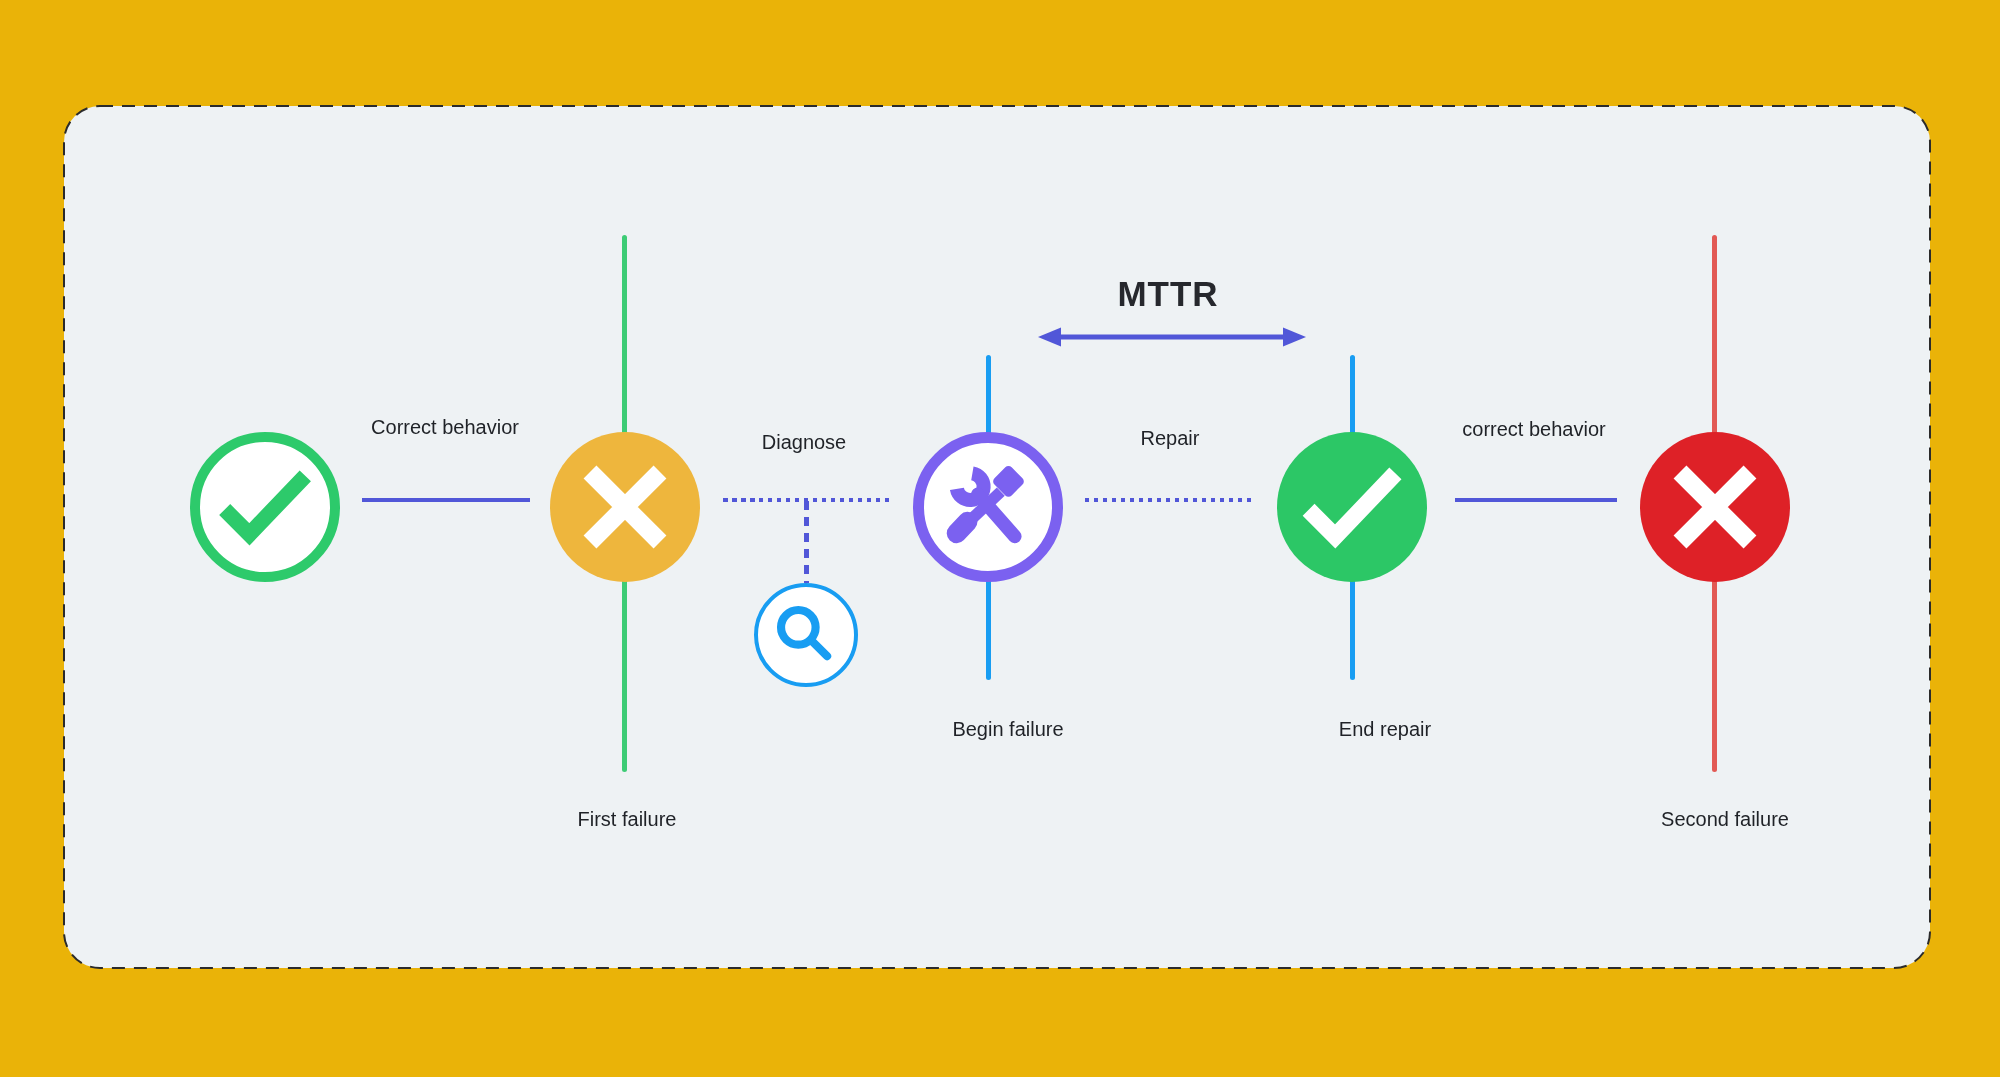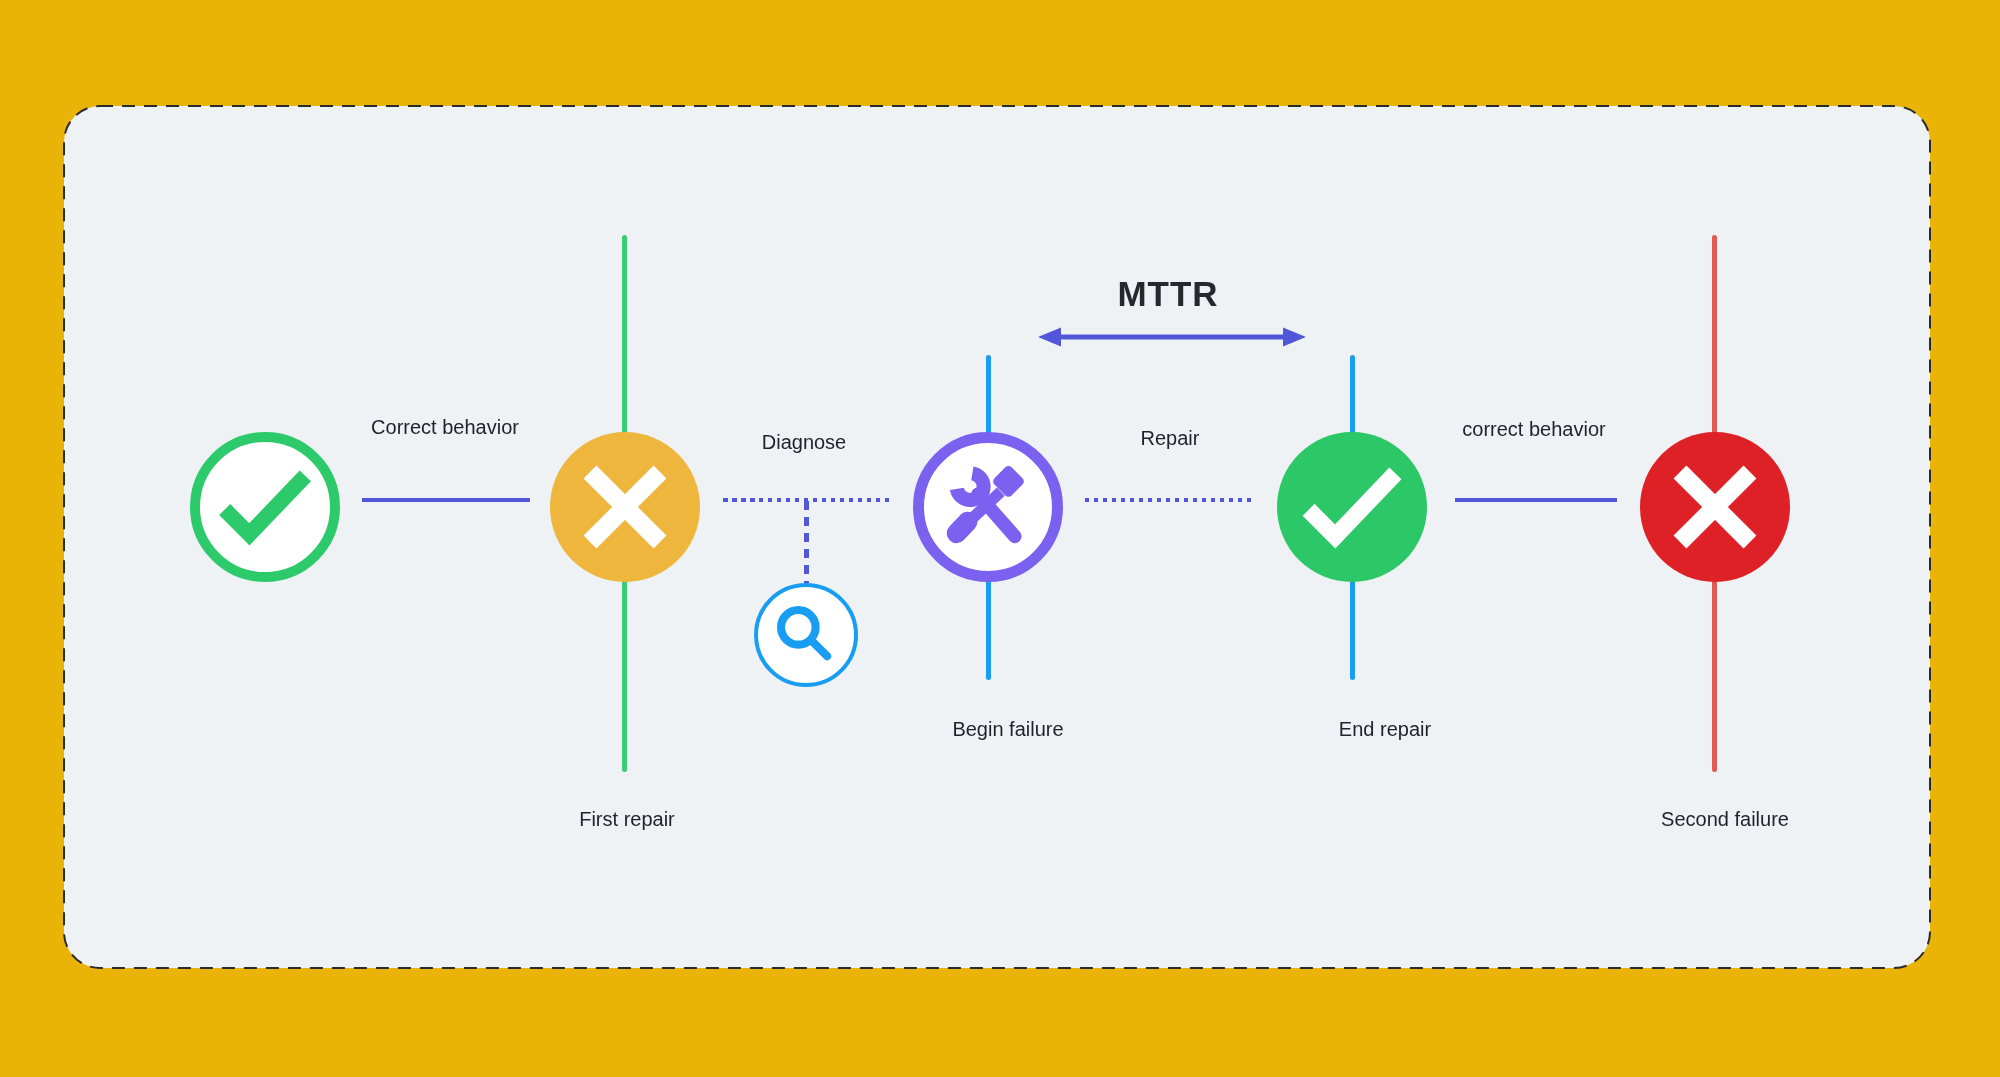--- a/index.html
+++ b/index.html
@@ -120,16 +120,16 @@
 
   <div class="label mttr" style="left:1168px;top:276px;">MTTR</div>
 
   <div class="label" style="left:445px;top:417px;">Correct behavior</div>
   <div class="label" style="left:804px;top:432px;">Diagnose</div>
   <div class="label" style="left:1170px;top:428px;">Repair</div>
   <div class="label" style="left:1534px;top:419px;">correct behavior</div>
 
   <div class="label" style="left:1008px;top:719px;">Begin failure</div>
   <div class="label" style="left:1353px;top:719px;margin-left:32px;">End repair</div>
-  <div class="label" style="left:627px;top:809px;">First repair</div>
+  <div class="label" style="left:627px;top:809px;">First failure</div>
   <div class="label" style="left:1725px;top:809px;">Second failure</div>
 
 </div>
 
 </body></html>

